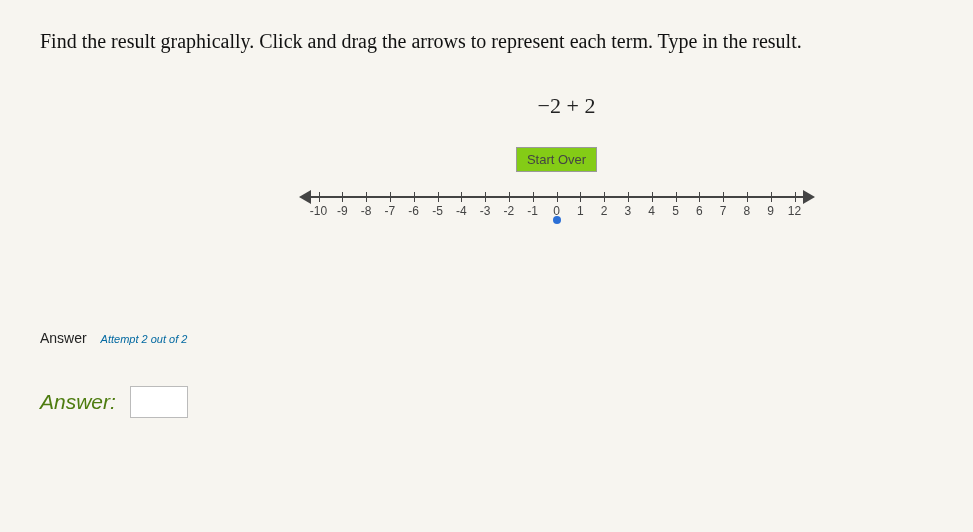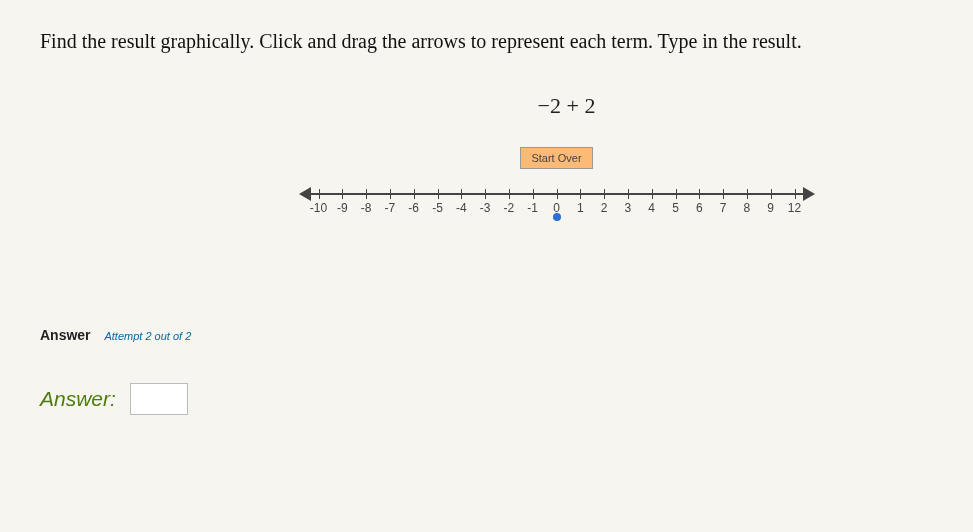--- a/index.html
+++ b/index.html
@@ -28,23 +28,23 @@
       margin-left: 160px;
     }
     .start-over-row {
       text-align: center;
       margin-bottom: 18px;
     }
     .start-over {
       display: inline-block;
       padding: 4px 10px;
       border: 1px solid #999;
-      background: #fdba74;
-      font-family: Arial, sans-serif;
-      font-size: 11px;
+      background: #84cc16;
+      font-family: Arial, sans-serif;
+      font-size: 13px;
       color: #444;
       cursor: pointer;
       margin-left: 140px;
     }
     .number-line-wrap {
       display: flex;
       justify-content: center;
       margin-bottom: 100px;
     }
     .number-line {
@@ -93,21 +93,21 @@
       background: #2b6fd6;
       border-radius: 50%;
       top: 26px;
       transform: translateX(-50%);
     }
     .answer-row1 {
       font-family: Arial, sans-serif;
       font-size: 14px;
       margin-bottom: 40px;
     }
-    .answer-label-bold { font-weight: 700; color: #222; margin-right: 10px; }
+    .answer-label-bold { font-weight: 400; color: #222; margin-right: 10px; }
     .attempt-text { color: #0369a1; font-size: 11px; font-style: italic; }
     .answer-row2 {
       display: flex;
       align-items: center;
       gap: 14px;
     }
     .answer-prompt {
       font-family: Arial, sans-serif;
       font-size: 21px;
       color: #4d7c0f;

